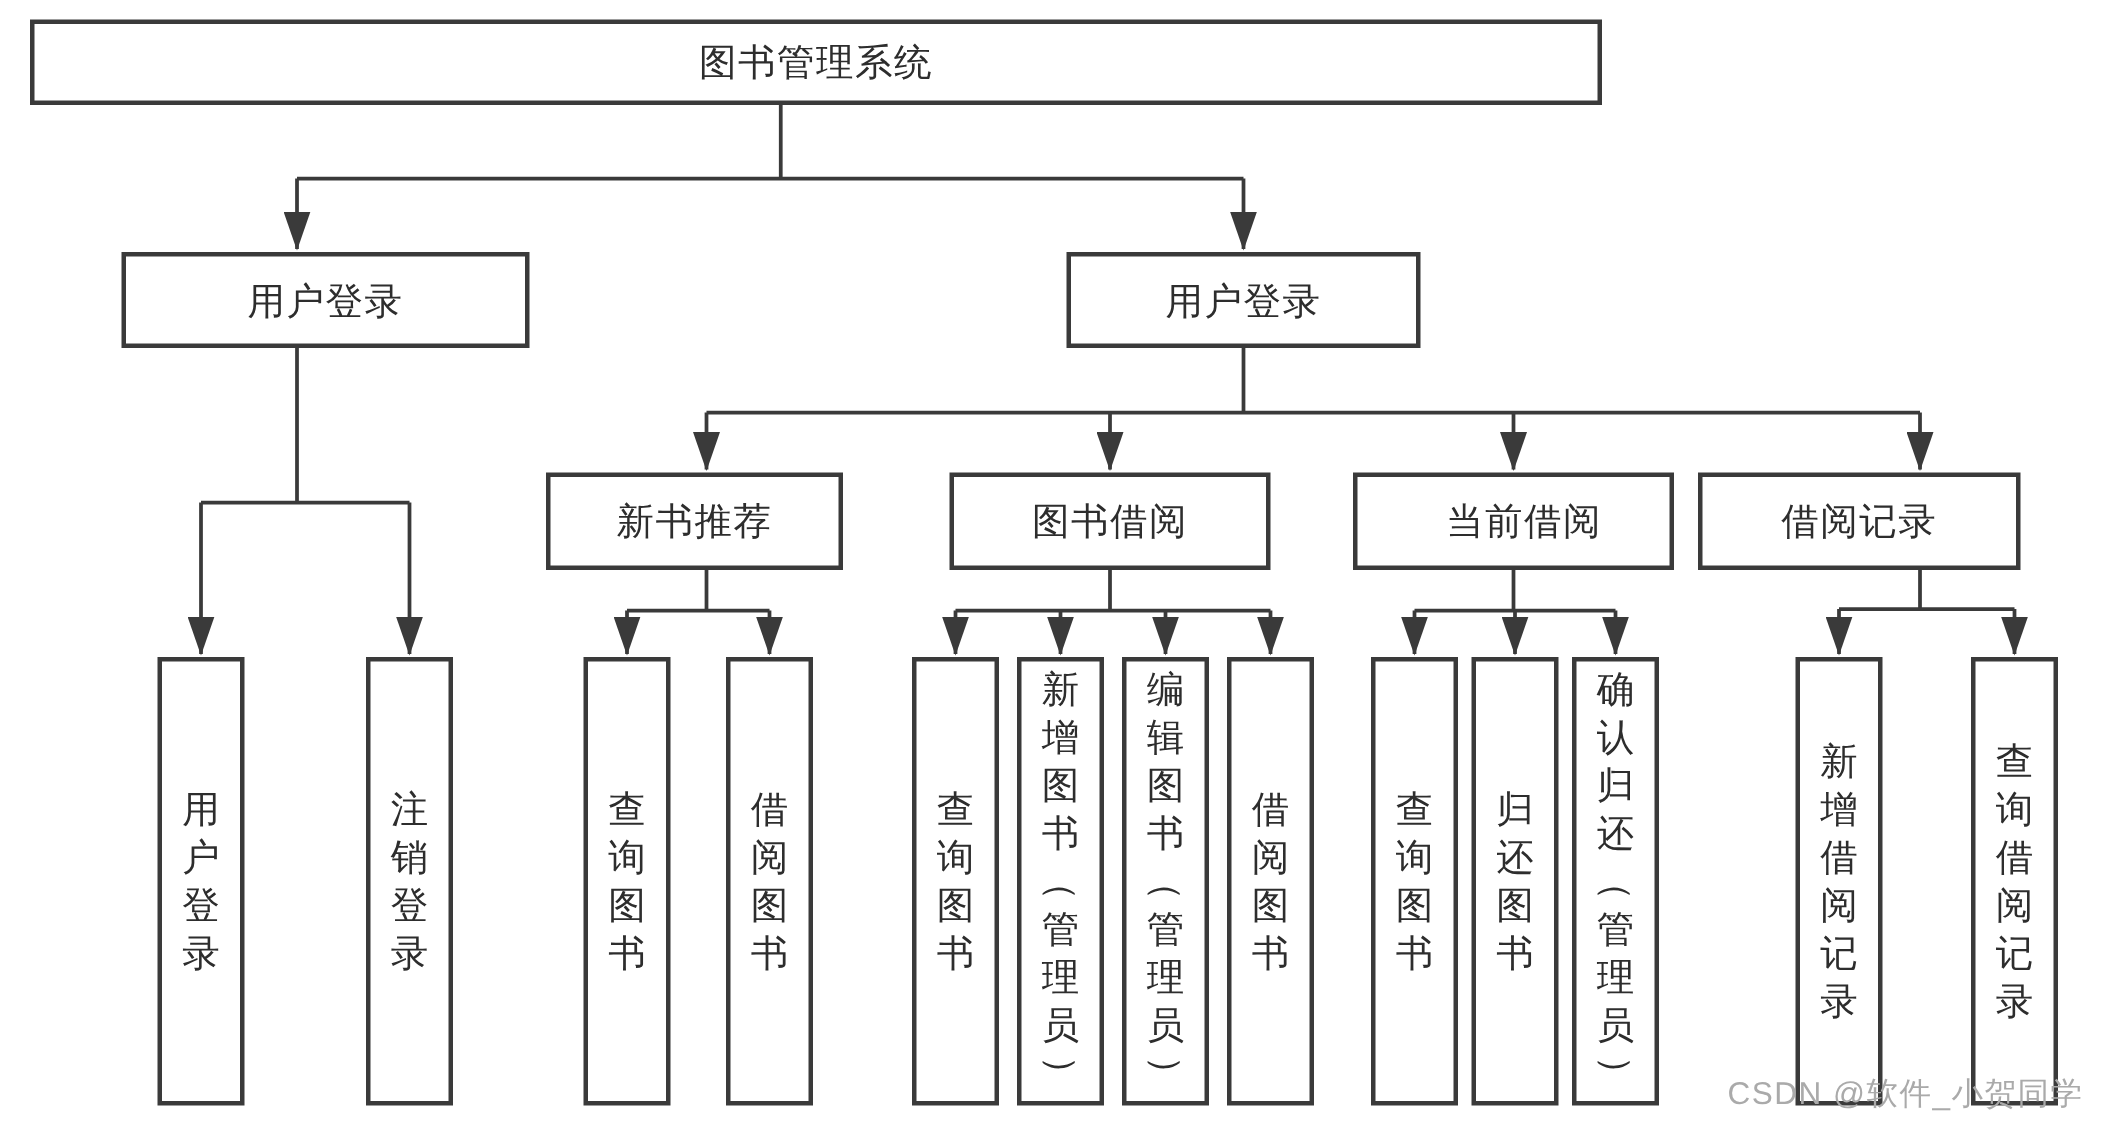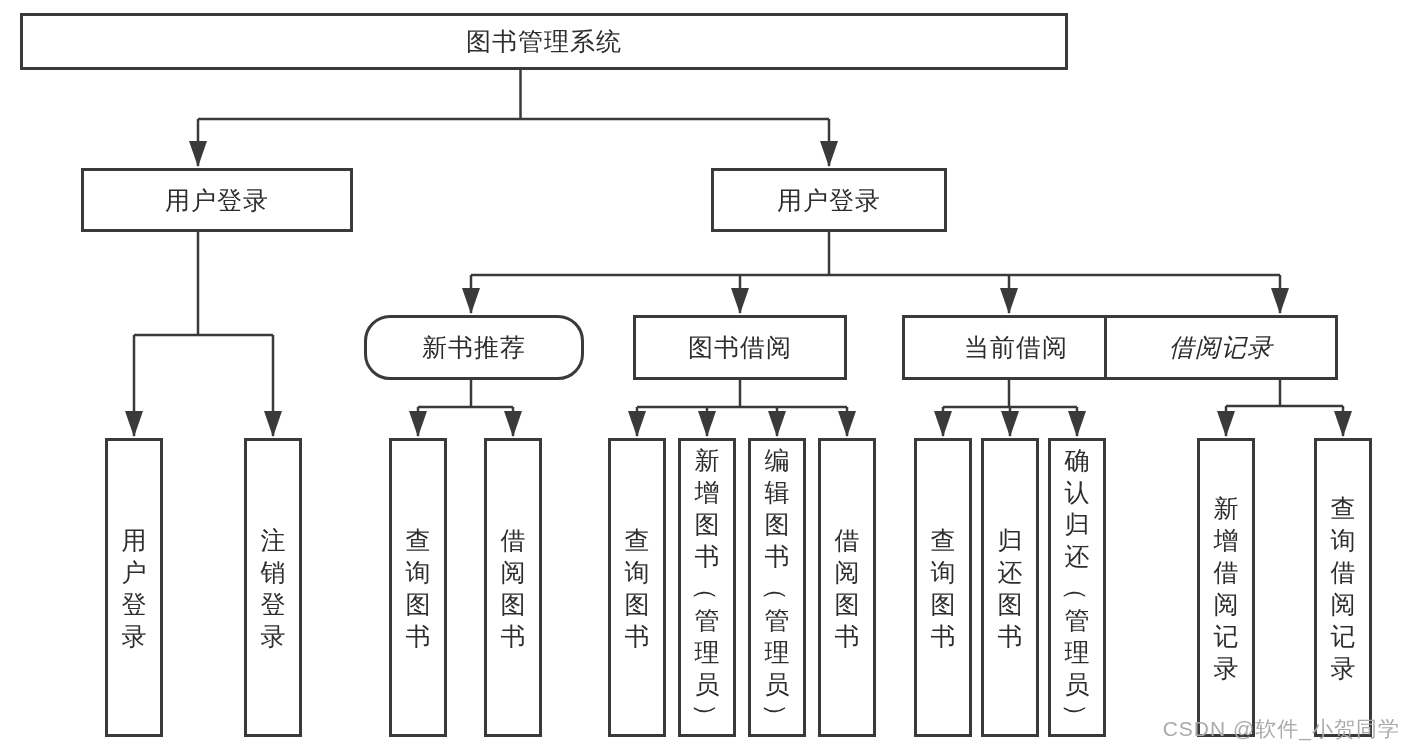--- a/index.html
+++ b/index.html
@@ -32,21 +32,21 @@
     flex-direction:column;
     align-items:center;
     justify-content:center;
     color:#2d2d2d;
     font-size:25px;
   }
   .vchar{display:block;height:32px;line-height:32px;width:100%;text-align:center;}
   .vchar.paren{transform:rotate(90deg);}
   .watermark{
     position:absolute;
-    right:5px;bottom:4px;
+    right:16px;bottom:4px;
     font-size:21px;
     color:#aaaaaa;
     letter-spacing:1px;
     z-index:5;
     white-space:nowrap;
   }
 </style>
 </head>
 <body>
 
@@ -106,30 +106,30 @@
     <span>图书管理系统</span>
   </div>
 
   <div class="box" style="left:81px;top:168px;width:272px;height:64px;">
     <span>用户登录</span>
   </div>
   <div class="box" style="left:711px;top:168px;width:236px;height:64px;">
     <span>用户登录</span>
   </div>
 
-  <div class="box" style="left:364px;top:315px;width:220px;height:65px;border-radius:26px;">
+  <div class="box" style="left:364px;top:315px;width:198px;height:65px;">
     <span>新书推荐</span>
   </div>
   <div class="box" style="left:633px;top:315px;width:214px;height:65px;font-family:Liberation Serif, serif;">
     <span>图书借阅</span>
   </div>
   <div class="box" style="left:902px;top:315px;width:214px;height:65px;padding-left:14px;">
     <span>当前借阅</span>
   </div>
-  <div class="box" style="left:1104px;top:315px;width:234px;height:65px;font-style:italic;">
+  <div class="box" style="left:1132px;top:315px;width:215px;height:65px;">
     <span>借阅记录</span>
   </div>
 
   <div class="vbox" style="left:105px;top:438px;width:58px;height:299px;">
       <span class="vchar">用</span>
       <span class="vchar">户</span>
       <span class="vchar">登</span>
       <span class="vchar">录</span>
     </div>
   <div class="vbox" style="left:244px;top:438px;width:58px;height:299px;">

